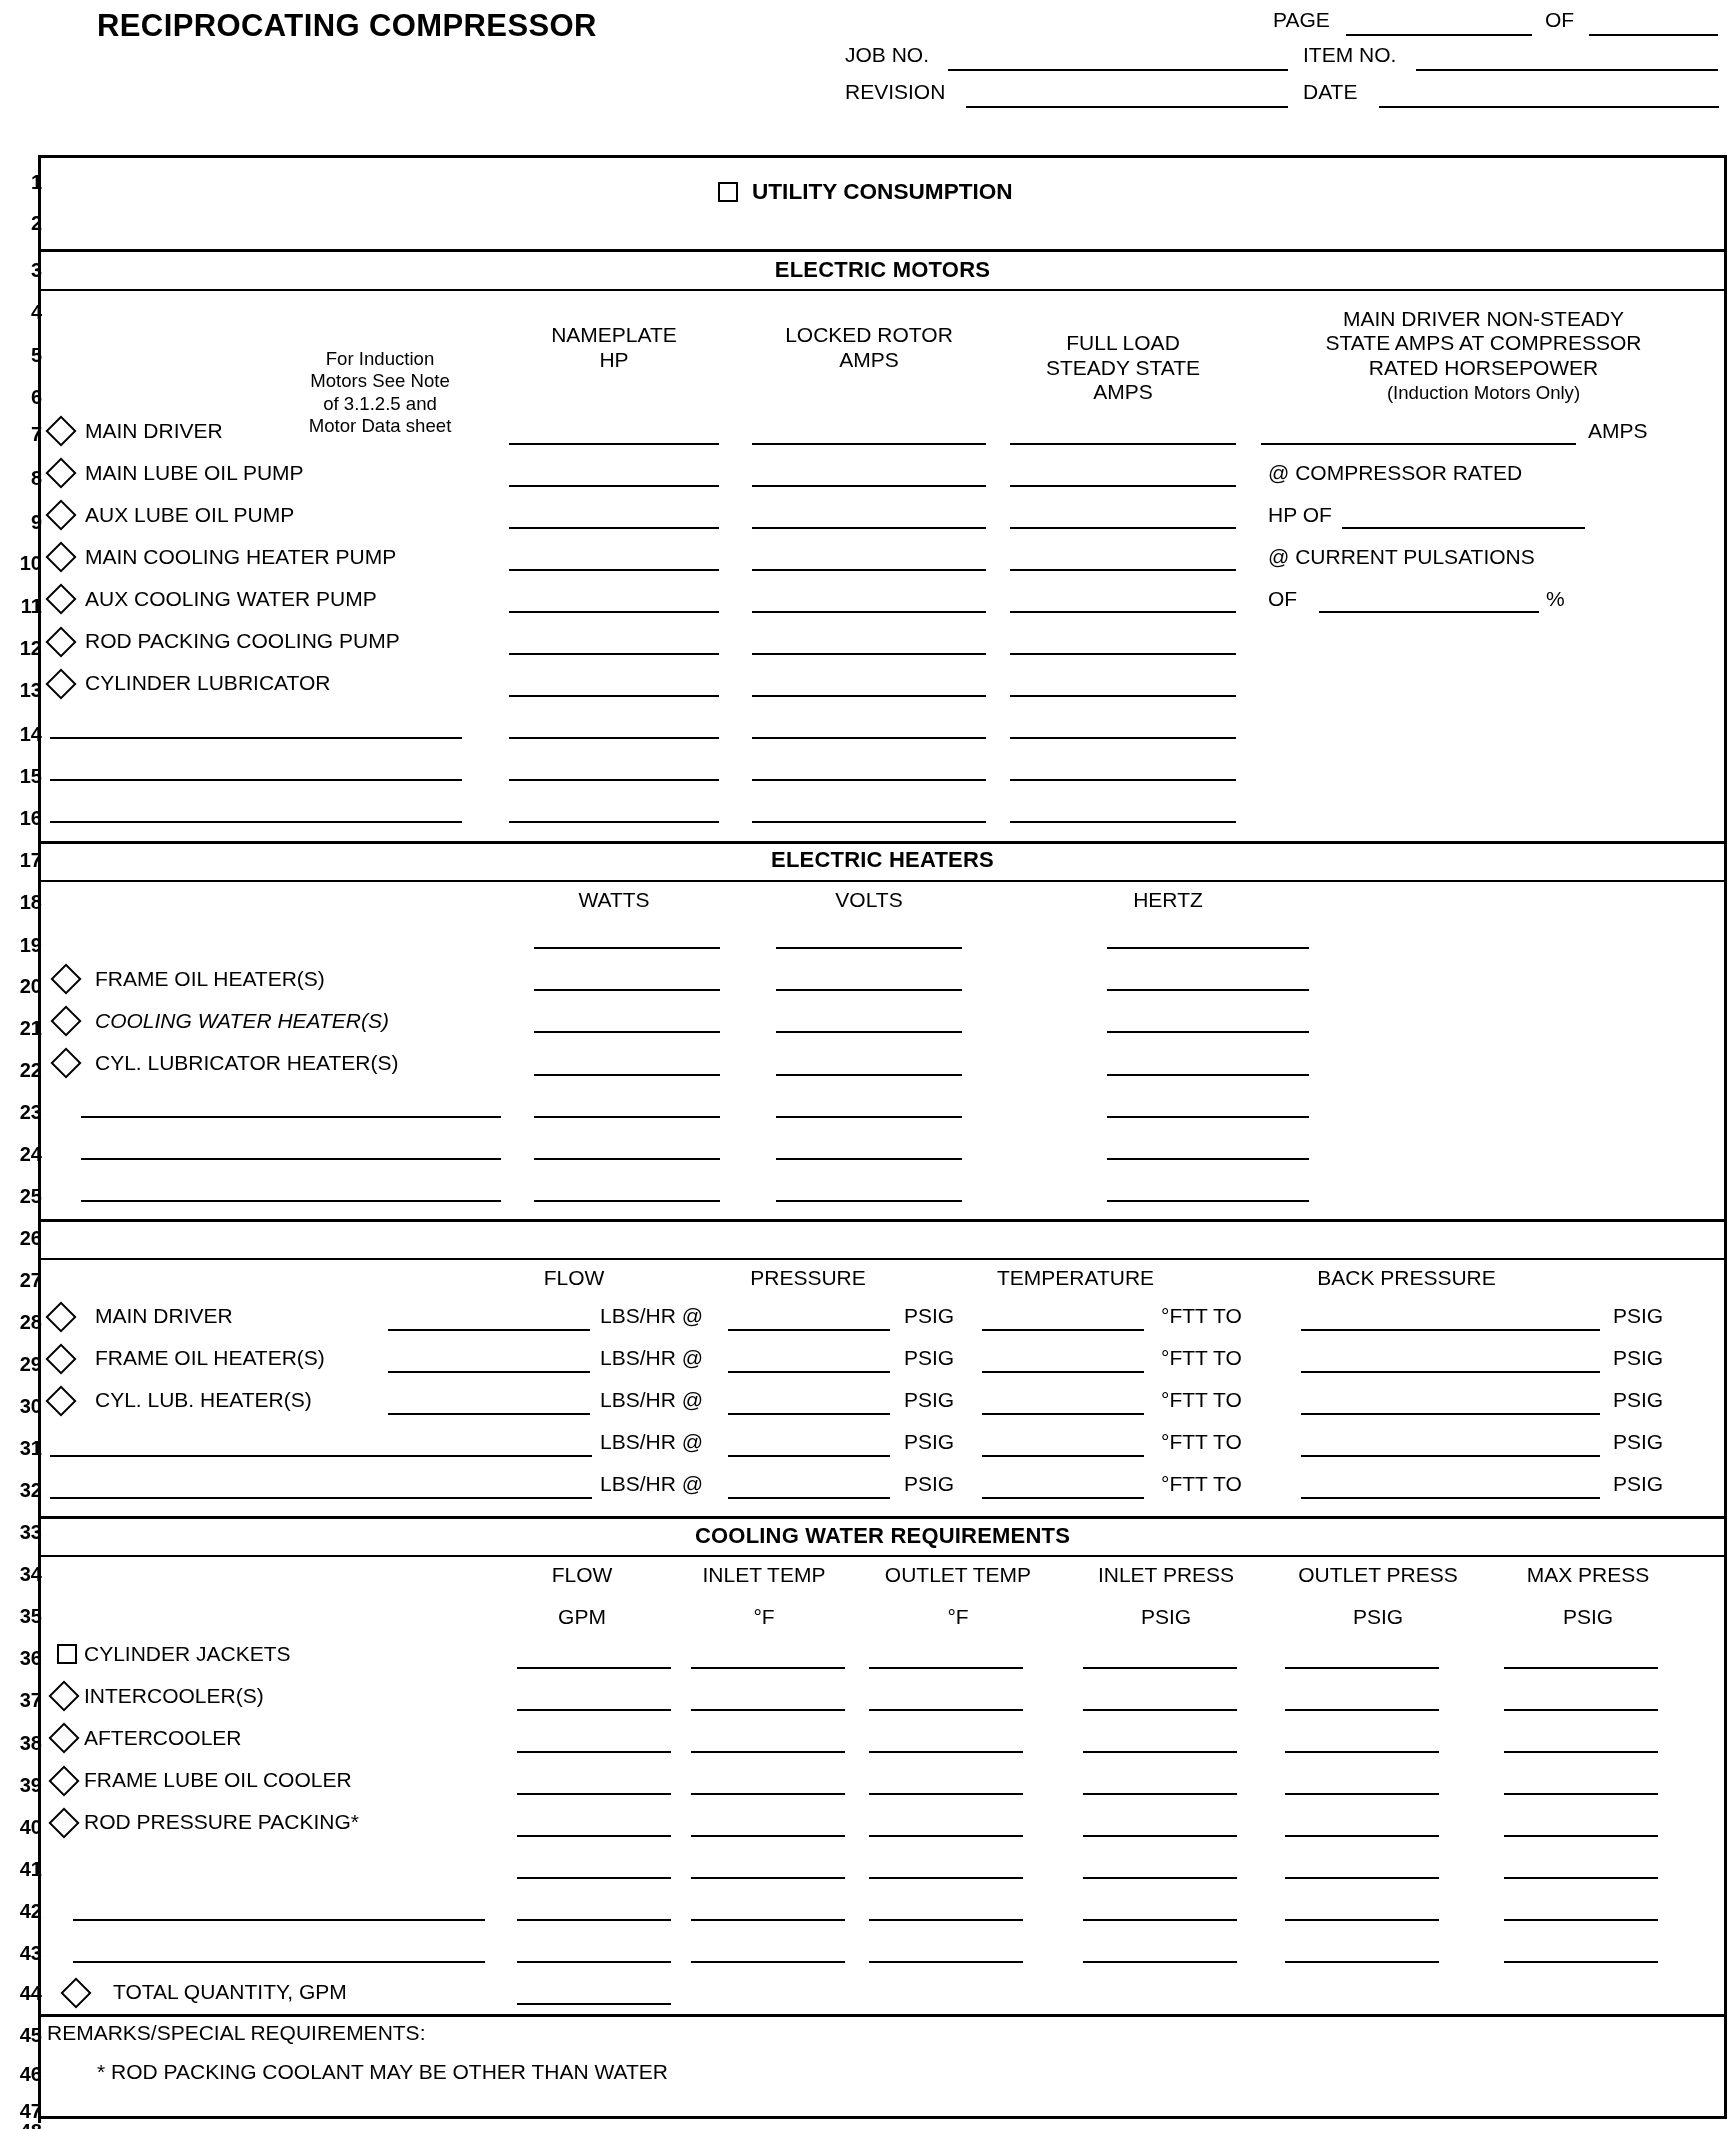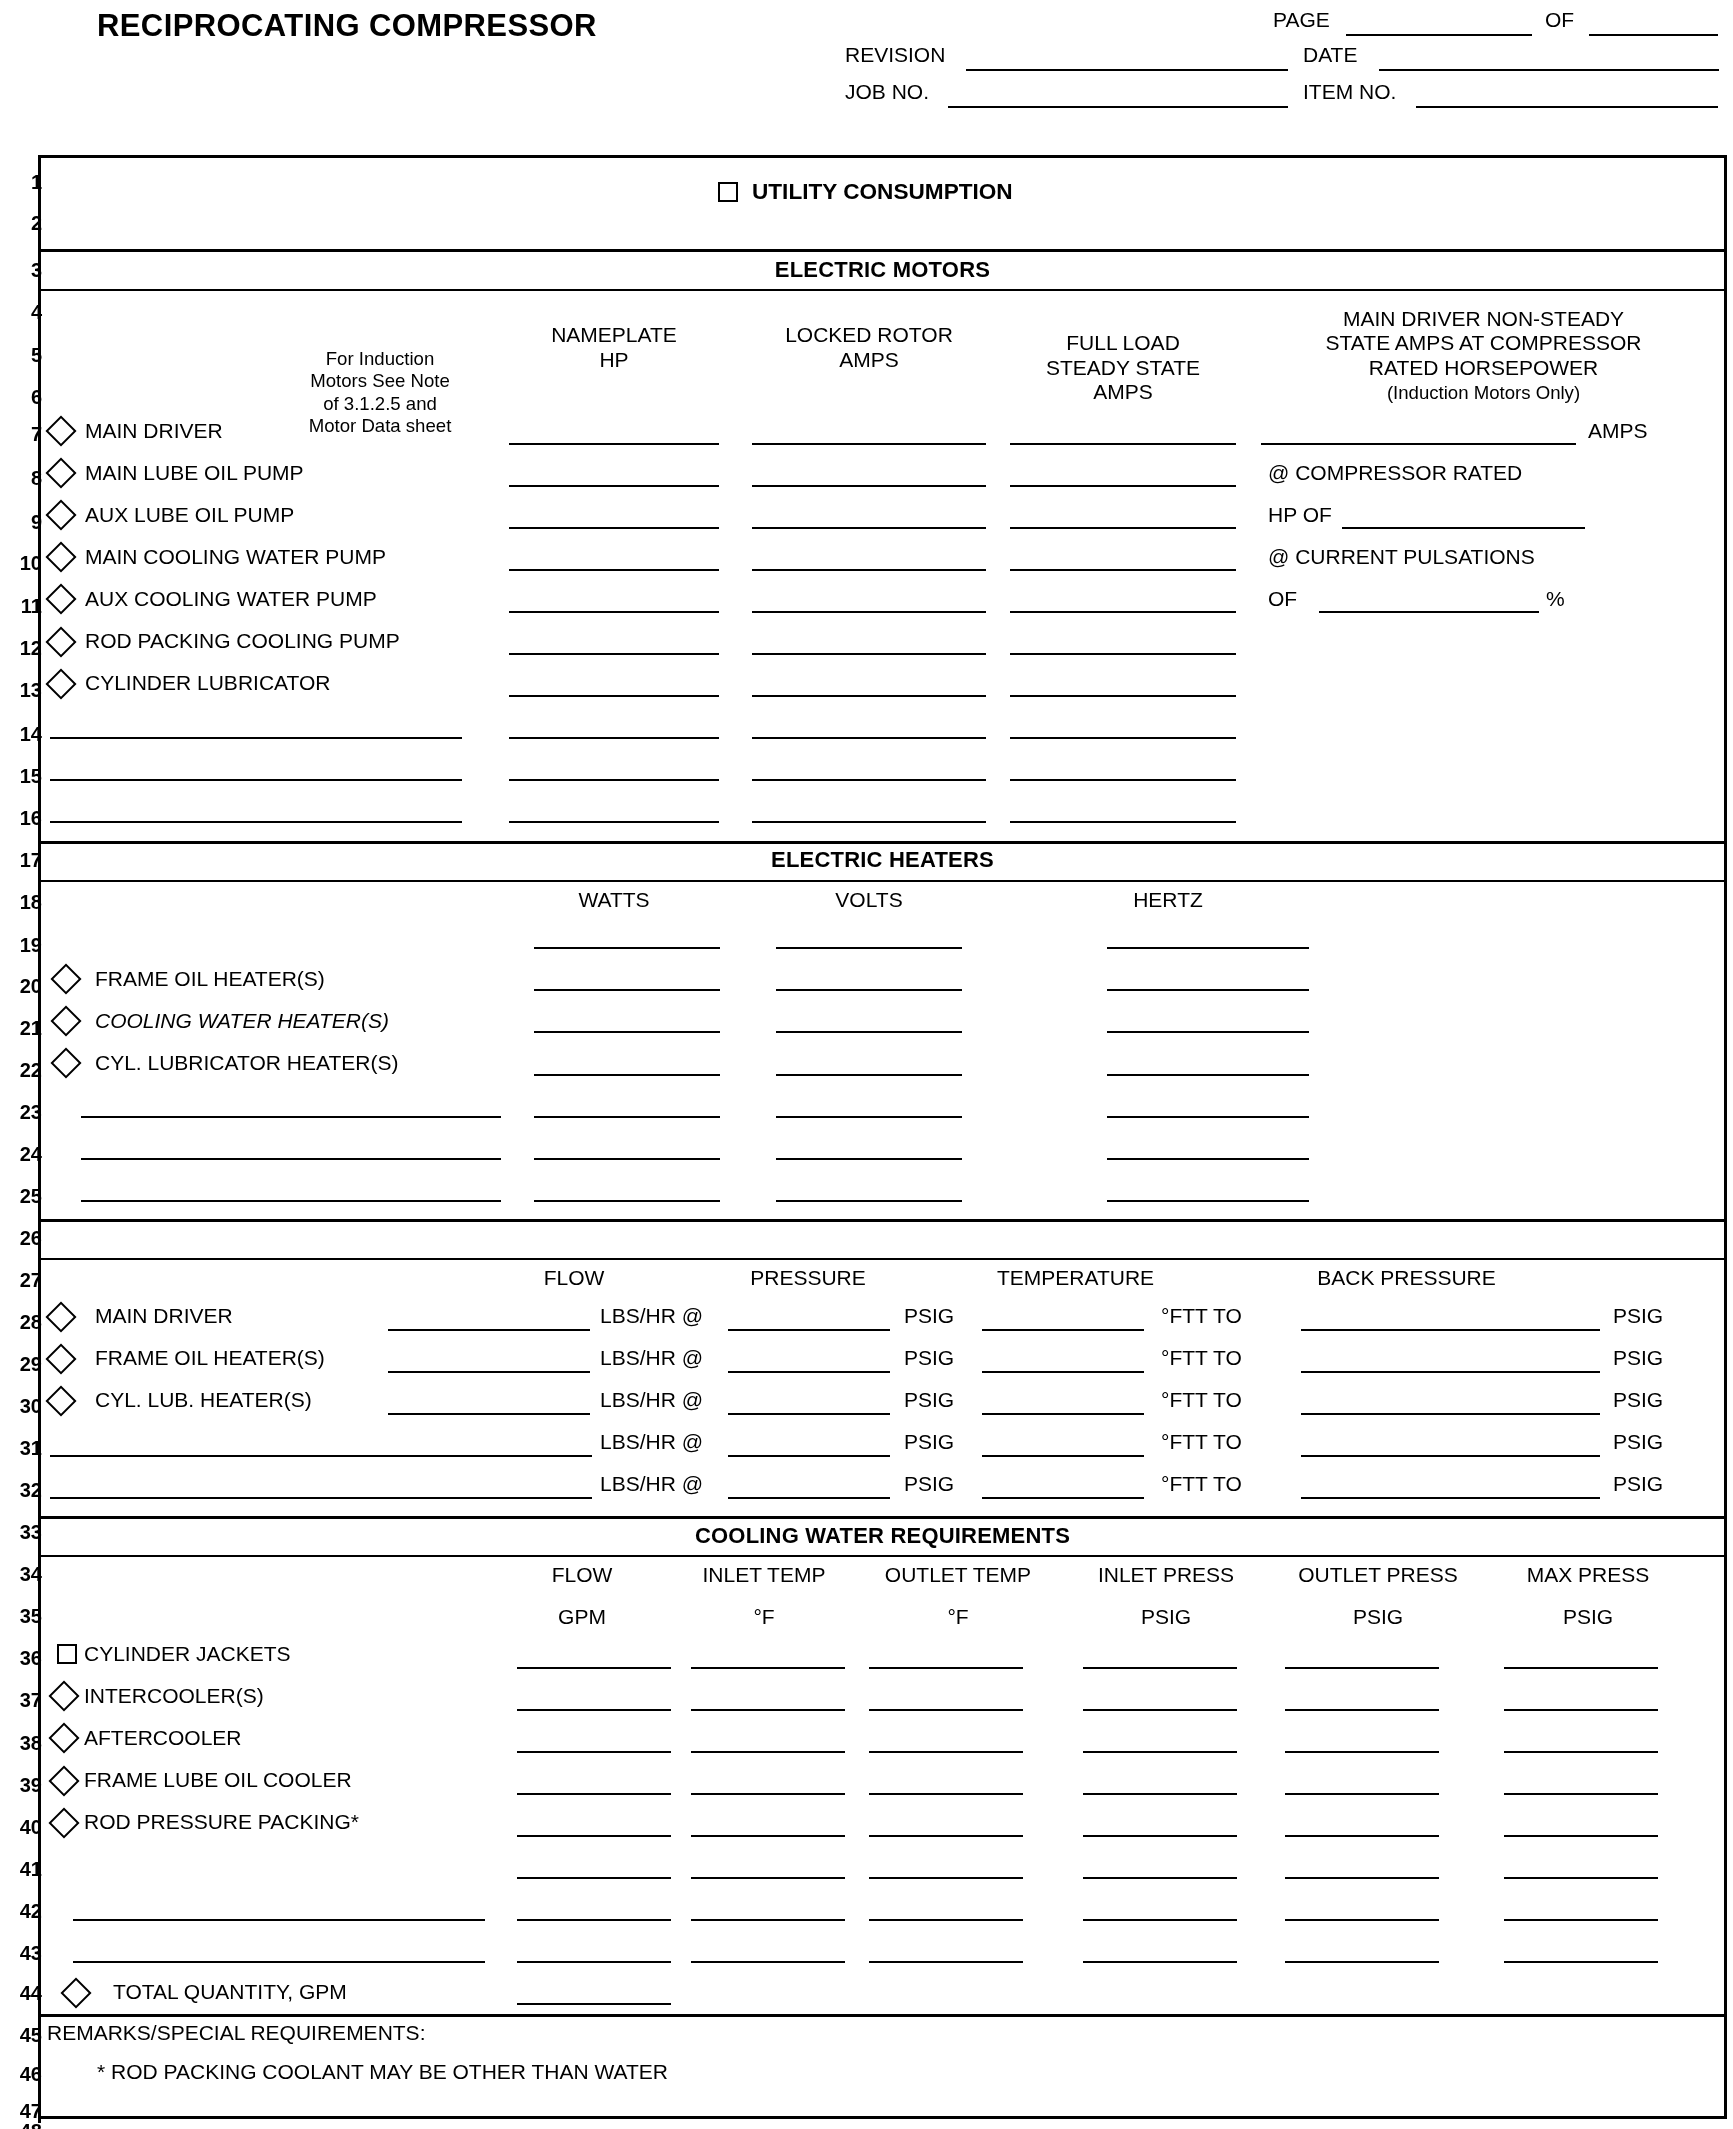--- a/index.html
+++ b/index.html
@@ -41,30 +41,30 @@
   </div>
 
   <div class="hdr-right">
     <div class="hdr-line">
       <span class="hdr-lbl" style="left:428px;top:3.2px;">PAGE</span>
       <span class="ul" style="left:501px;top:29px;width:186px;"></span>
       <span class="hdr-lbl" style="left:700px;top:3.2px;">OF</span>
       <span class="ul" style="left:744px;top:29px;width:129px;"></span>
     </div>
     <div class="hdr-line">
+      <span class="hdr-lbl" style="left:0px;top:1.6px;">JOB NO.</span>
+      <span class="ul" style="left:103px;top:27.5px;width:340px;"></span>
+      <span class="hdr-lbl" style="left:458px;top:1.6px;">ITEM NO.</span>
+      <span class="ul" style="left:571px;top:27.5px;width:302px;"></span>
+    </div>
+    <div class="hdr-line">
       <span class="hdr-lbl" style="left:0px;top:1.6px;">REVISION</span>
       <span class="ul" style="left:121px;top:27.5px;width:322px;"></span>
       <span class="hdr-lbl" style="left:458px;top:1.6px;">DATE</span>
       <span class="ul" style="left:534px;top:27.5px;width:340px;"></span>
-    </div>
-    <div class="hdr-line">
-      <span class="hdr-lbl" style="left:0px;top:1.6px;">JOB NO.</span>
-      <span class="ul" style="left:103px;top:27.5px;width:340px;"></span>
-      <span class="hdr-lbl" style="left:458px;top:1.6px;">ITEM NO.</span>
-      <span class="ul" style="left:571px;top:27.5px;width:302px;"></span>
     </div>
   </div>
 
   <div>
     <span class="rownum" style="top:171px;">1</span>
     <span class="rownum" style="top:212px;">2</span>
     <span class="rownum" style="top:259px;">3</span>
     <span class="rownum" style="top:301px;">4</span>
     <span class="rownum" style="top:344px;">5</span>
     <span class="rownum" style="top:386px;">6</span>
@@ -159,21 +159,21 @@
 
   <div class="dia" style="left:50px;top:504px;"></div>
   <div class="txt" style="left:85px;top:503px;">AUX LUBE OIL PUMP</div>
   <div class="blank" style="left:509px;top:527px;width:210px;"></div>
   <div class="blank" style="left:752px;top:527px;width:234px;"></div>
   <div class="blank" style="left:1010px;top:527px;width:226px;"></div>
   <div class="txt" style="left:1268px;top:503px;">HP OF</div>
   <div class="blank" style="left:1342px;top:527px;width:243px;"></div>
 
   <div class="dia" style="left:50px;top:546px;"></div>
-  <div class="txt" style="left:85px;top:545px;">MAIN COOLING WATER PUMP</div>
+  <div class="txt" style="left:85px;top:545px;">MAIN COOLING HEATER PUMP</div>
   <div class="blank" style="left:509px;top:569px;width:210px;"></div>
   <div class="blank" style="left:752px;top:569px;width:234px;"></div>
   <div class="blank" style="left:1010px;top:569px;width:226px;"></div>
   <div class="txt" style="left:1268px;top:545px;">@ CURRENT PULSATIONS</div>
 
   <div class="dia" style="left:50px;top:588px;"></div>
   <div class="txt" style="left:85px;top:587px;">AUX COOLING WATER PUMP</div>
   <div class="blank" style="left:509px;top:611px;width:210px;"></div>
   <div class="blank" style="left:752px;top:611px;width:234px;"></div>
   <div class="blank" style="left:1010px;top:611px;width:226px;"></div>

